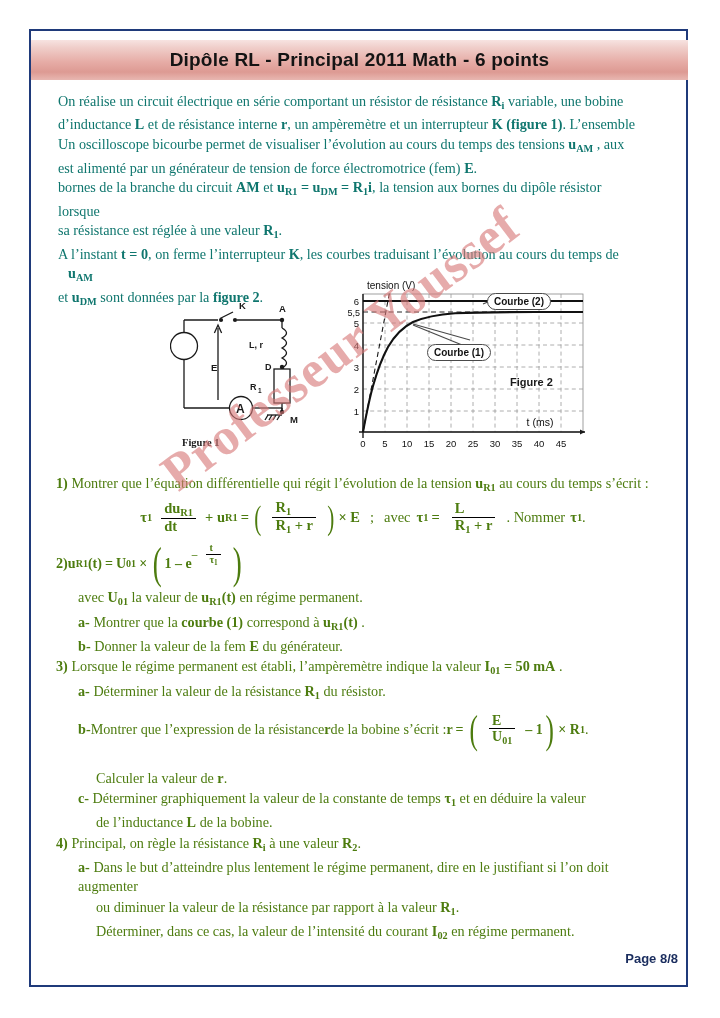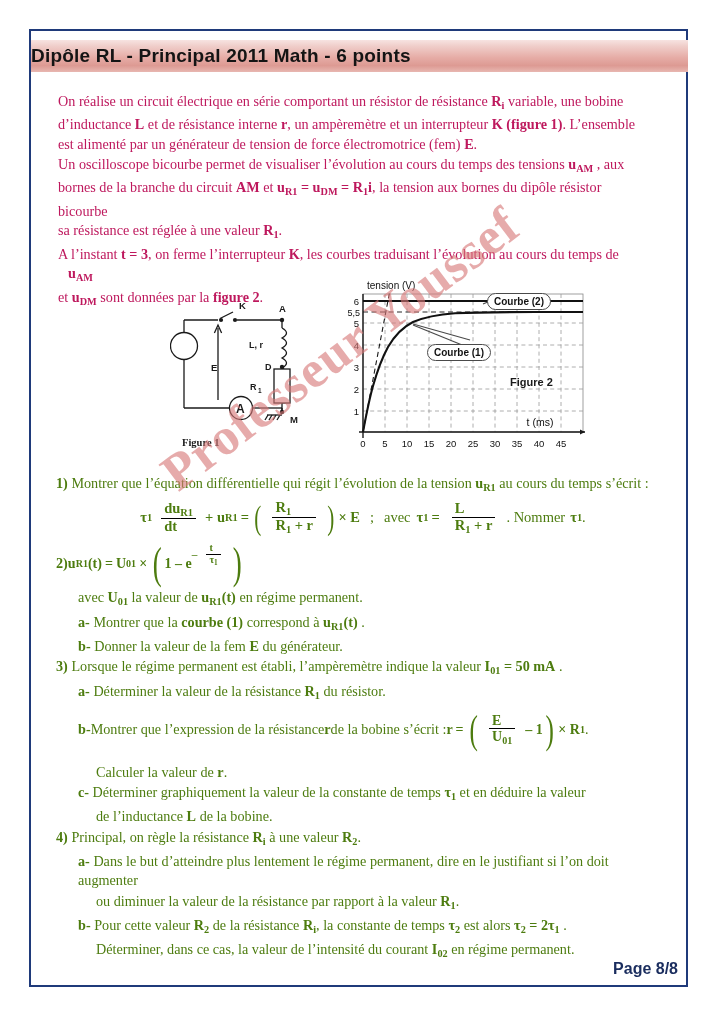--- a/index.html
+++ b/index.html
@@ -26,50 +26,50 @@
     background: #ffffff;
     box-sizing: border-box;
   }
 
   
   #header-banner {
     position: absolute;
     left: 31px;
     top: 40px;
     width: 657px;
-    height: 32px;
+    height: 40px;
     background: linear-gradient(to bottom,
         #f7e3e1 0%,
         #f0cfcb 18%,
         #e6aca6 55%,
         #dd9a93 80%,
         #e8b7b1 100%);
     display: flex;
     align-items: center;
-    justify-content: flex-start;
+    justify-content: center;
     box-sizing: border-box;
   }
   #header-banner .title {
     font-family: "Liberation Sans", sans-serif;
     font-weight: bold;
     font-size: 19px;
     color: #141414;
     letter-spacing: 0.2px;
     white-space: nowrap;
   }
 
   
   #doc-body {
     position: absolute;
     left: 58px;
     top: 92px;
     width: 610px;
     font-size: 14.2px;
     line-height: 19.6px;
-    color: #be185d;
+    color: #0f766e;
     text-align: left;
   }
   .para { margin: 0 0 0 0; }
   b, .b { font-weight: bold; }
   .sub { font-size: 0.72em; vertical-align: -0.28em; font-weight: bold; }
 
   
   .frac {
     display: inline-block;
     vertical-align: middle;
@@ -181,23 +181,23 @@
     transform-origin: left top;
     white-space: nowrap;
     pointer-events: none;
     letter-spacing: 1px;
   }
 
   
   #footer-page {
     position: absolute;
     right: 42px;
-    bottom: 40px;
+    bottom: 52px;
     font-family: "Liberation Sans", sans-serif;
-    font-size: 16px;
+    font-size: 13px;
     font-weight: bold;
     color: #1a2d5e;
   }
 </style>
 </head>
 <body>
 
 <div id="page-frame"></div>
 
 <div id="header-banner">
@@ -208,39 +208,39 @@
 
   <div class="para">
     <span>On réalise un circuit électrique en série comportant un résistor de résistance </span><b>R</b><b class="sub">i</b><span> variable, une bobine</span>
   </div>
 
   <div class="para">
     <span>d’inductance </span><b>L</b><span> et de résistance interne </span><b>r</b><span>, un ampèremètre et un interrupteur </span><b>K (figure 1)</b><span>. L’ensemble</span>
   </div>
 
   <div class="para">
+    <span>Un oscilloscope bicourbe permet de visualiser l’évolution au cours du temps des tensions </span><b>u</b><b class="sub">AM</b><span> , aux</span>
+  </div>
+
+  <div class="para">
     <span>est alimenté par un générateur de tension de force électromotrice (fem) </span><b>E</b><span>.</span>
   </div>
 
   <div class="para">
-    <span>Un oscilloscope bicourbe permet de visualiser l’évolution au cours du temps des tensions </span><b>u</b><b class="sub">AM</b><span> , aux</span>
-  </div>
-
-  <div class="para">
     <span>bornes de la branche du circuit </span><b>AM</b><span> et </span><b>u</b><b class="sub">R1</b><b> = u</b><b class="sub">DM</b><b> = R</b><b class="sub">1</b><b>i</b><span>, la tension aux bornes du dipôle résistor</span>
   </div>
 
-  <div class="para">bicourbe</div>
+  <div class="para">lorsque</div>
 
   <div class="para">
     <span>sa résistance est réglée à une valeur </span><b>R</b><b class="sub">1</b><span>.</span>
   </div>
 
   <div class="para">
-    <span>A l’instant </span><b>t = 3</b><span>, on ferme l’interrupteur </span><b>K</b><span>, les courbes traduisant l’évolution au cours du temps de</span>
+    <span>A l’instant </span><b>t = 0</b><span>, on ferme l’interrupteur </span><b>K</b><span>, les courbes traduisant l’évolution au cours du temps de</span>
   </div>
 
   <div class="para" style="padding-left:10px;">
     <b>u</b><b class="sub">AM</b>
   </div>
 
   <div class="para">
     <span>et </span><b>u</b><b class="sub">DM</b><span> sont données par la </span><b>figure 2</b><span>.</span>
   </div>
 
@@ -486,21 +486,21 @@
         <span class="den"><span>U</span><span class="sub">01</span></span>
       </span>
       <b style="margin-left:1px;">– 1</b>
       <span class="paren" style="font-size:2.9em; line-height:0.55;">)</span>
       <b style="margin-left:2px;">× R</b>
         <b class="sub">1</b>
         <span style="font-weight:normal;">.</span>
     </span>
   </div>
 
-  <div class="q indent2" style="margin-top:16px;">
+  <div class="q indent2" style="margin-top:22px;">
     <span>Calculer la valeur de </span><b>r</b><span>.</span>
   </div>
 
   <div class="q indent1">
     <b>c-</b><span> Déterminer graphiquement la valeur de la constante de temps </span><b>τ</b><b class="sub">1</b><span> et en déduire la valeur</span>
   </div>
   <div class="q indent2">
     <span>de l’inductance </span><b>L</b><span> de la bobine.</span>
   </div>
 
@@ -509,23 +509,20 @@
     <span>Principal, on règle la résistance </span><b>R</b><b class="sub">i</b><span> à une valeur </span><b>R</b><b class="sub">2</b><span>.</span>
   </div>
 
   <div class="q indent1">
     <b>a-</b><span> Dans le but d’atteindre plus lentement le régime permanent, dire en le justifiant si l’on doit augmenter</span>
   </div>
   <div class="q indent2">
     <span>ou diminuer la valeur de la résistance par rapport à la valeur </span><b>R</b><b class="sub">1</b><span>.</span>
   </div>
 
-  <div class="q indent1">
-    <b>b-</b><span> Pour cette valeur </span><b>R</b><b class="sub">2</b><span> de la résistance </span><b>R</b><b class="sub">i</b><span>, la constante de temps </span><b>τ</b><b class="sub">2</b><span> est alors </span><b>τ</b><b class="sub">2</b><b> = 2τ</b><b class="sub">1</b><span> .</span>
-  </div>
   <div class="q indent2">
     <span>Déterminer, dans ce cas, la valeur de l’intensité du courant </span><b>I</b><b class="sub">02</b><span> en régime permanent.</span>
   </div>
 
 </div>
 
 <div id="watermark">Professeur Youssef</div>
 
 <div id="footer-page">Page 8/8</div>
 

